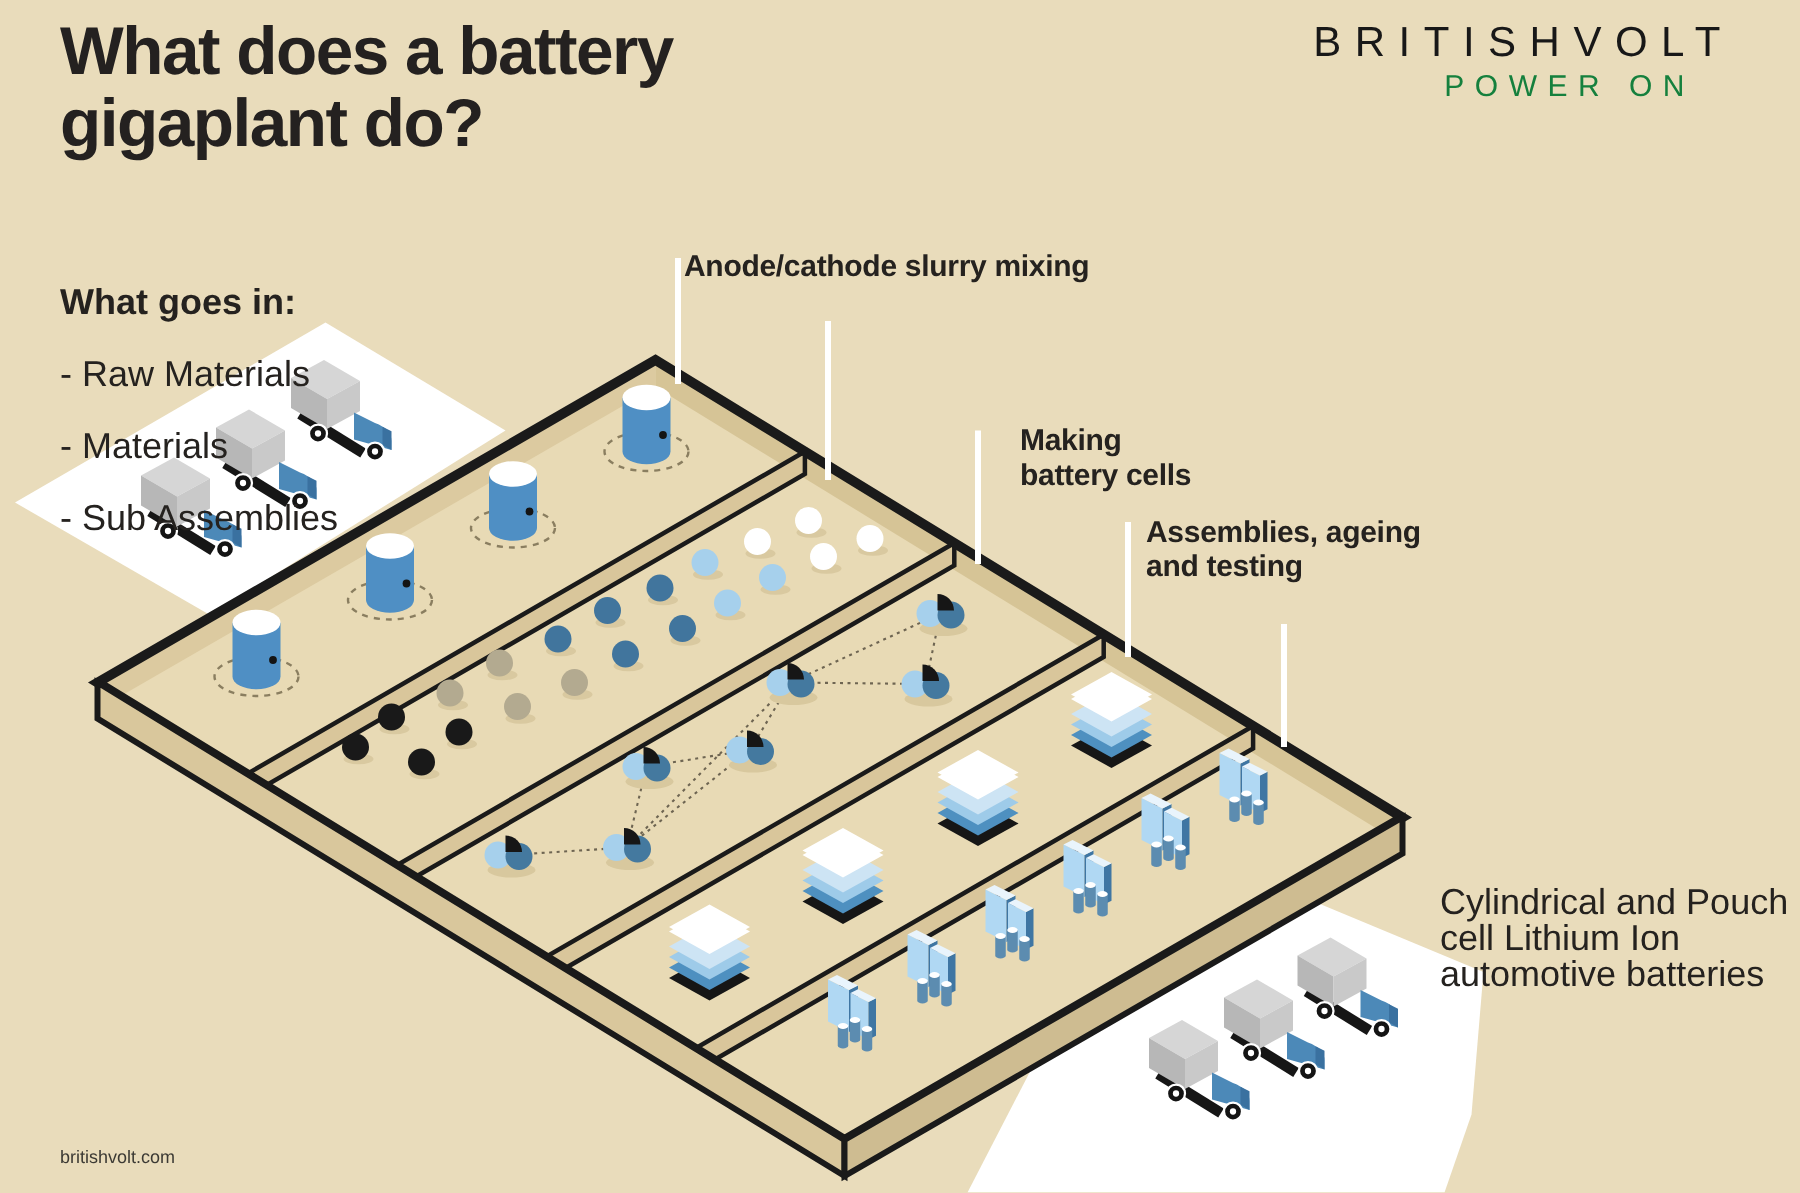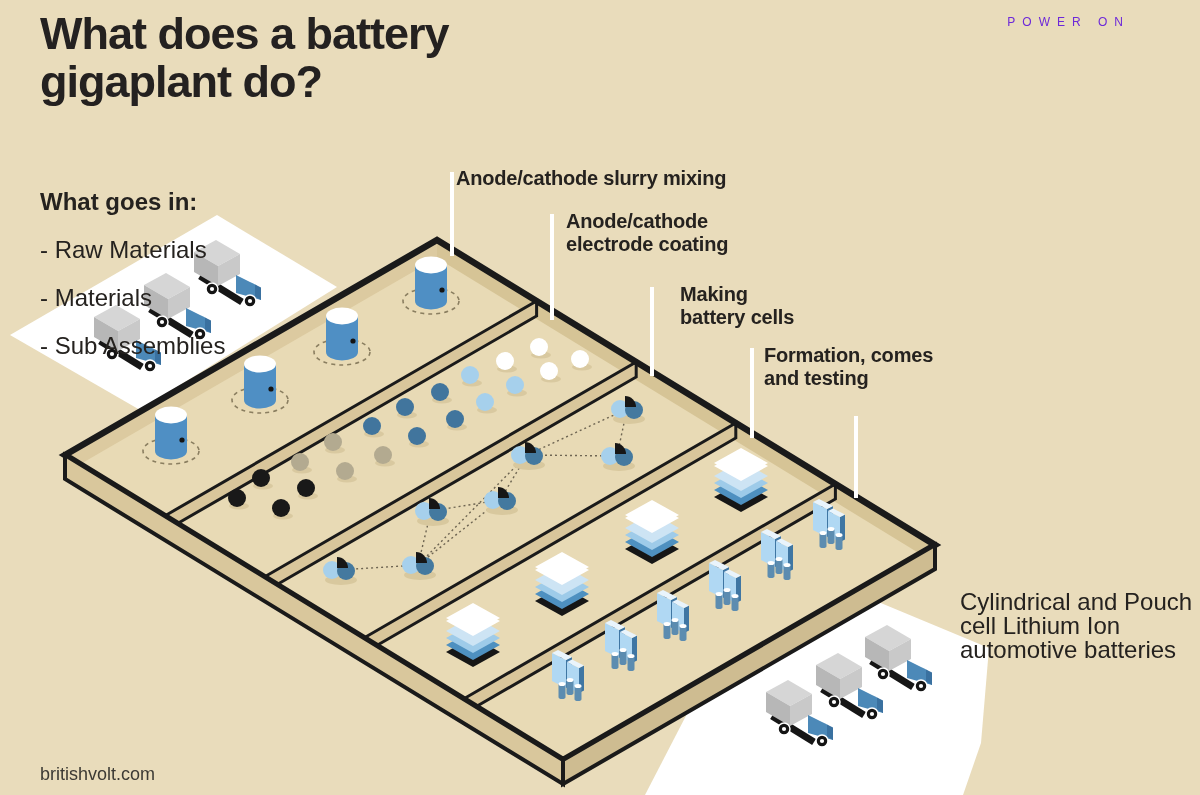--- a/index.html
+++ b/index.html
@@ -16,31 +16,31 @@
     font-size:45px;line-height:48px;font-weight:bold;letter-spacing:-1px;
     white-space:pre-line;color:#242120;
   }
   .logo{position:absolute;left:858px;top:12px;width:298px;text-align:right;}
   .logo .brand{
     font-size:28px;letter-spacing:9px;font-weight:500;color:#181818;
     white-space:nowrap;
   }
   .logo .tagline{
     margin-top:3px;padding-right:26px;
-    font-size:12px;letter-spacing:7px;color:#6d28d9;white-space:nowrap;
+    font-size:20px;letter-spacing:7px;color:#15803d;white-space:nowrap;
   }
   .side-text{position:absolute;font-size:24px;line-height:24px;white-space:pre-line;}
   .side-text .heading{font-weight:bold;}
   .inputs{left:40px;top:166px;}
   .outputs{left:960px;top:566px;}
   .stage-label{
     position:absolute;font-size:20px;line-height:23px;font-weight:bold;
     letter-spacing:-0.2px;white-space:pre-line;color:#25221f;
   }
-  .footer-url{position:absolute;left:40px;top:764px;font-size:18px;color:#3c3a34;}
+  .footer-url{position:absolute;left:40px;top:764px;font-size:12px;color:#3c3a34;}
 </style>
 </head>
 <body>
 
 <div class="canvas">
 
   <svg class="scene" viewBox="0 0 1200 795">
     <defs>
       <g id="drum">
         <ellipse cx="0" cy="-2" rx="28" ry="13" fill="none" stroke="#8a7e60" stroke-width="1.6" stroke-dasharray="4 4"></ellipse>
@@ -186,38 +186,37 @@
       <line x1="652" y1="287" x2="652" y2="376"></line>
       <line x1="752" y1="348" x2="752" y2="438"></line>
       <line x1="856" y1="416" x2="856" y2="498"></line>
     </g>
   </svg>
 
   <h1 class="page-title">What does a battery
 gigaplant do?</h1>
 
   <div class="logo">
+    <div class="brand">BRITISHVOLT</div>
     <div class="tagline">POWER ON</div>
   </div>
 
   <div class="side-text inputs">
     <div class="heading">What goes in:</div>
     <div>- Raw Materials</div>
     <div>- Materials</div>
     <div>- Sub Assemblies</div>
   </div>
 
   <div class="side-text outputs">
     <div>Cylindrical and Pouch
 cell Lithium Ion
 automotive batteries</div>
   </div>
 
   <div class="stage-label" style="left:456px;top:167px">Anode/cathode slurry mixing</div>
-  <div class="stage-label" style="left:566px;top:210px">Anode/cathode
-electrode coating</div>
   <div class="stage-label" style="left:680px;top:283px">Making
 battery cells</div>
-  <div class="stage-label" style="left:764px;top:344px">Formation, comes
+  <div class="stage-label" style="left:764px;top:344px">Assemblies, ageing
 and testing</div>
 
   <div class="footer-url">britishvolt.com</div>
 </div>
 
 </body></html>

